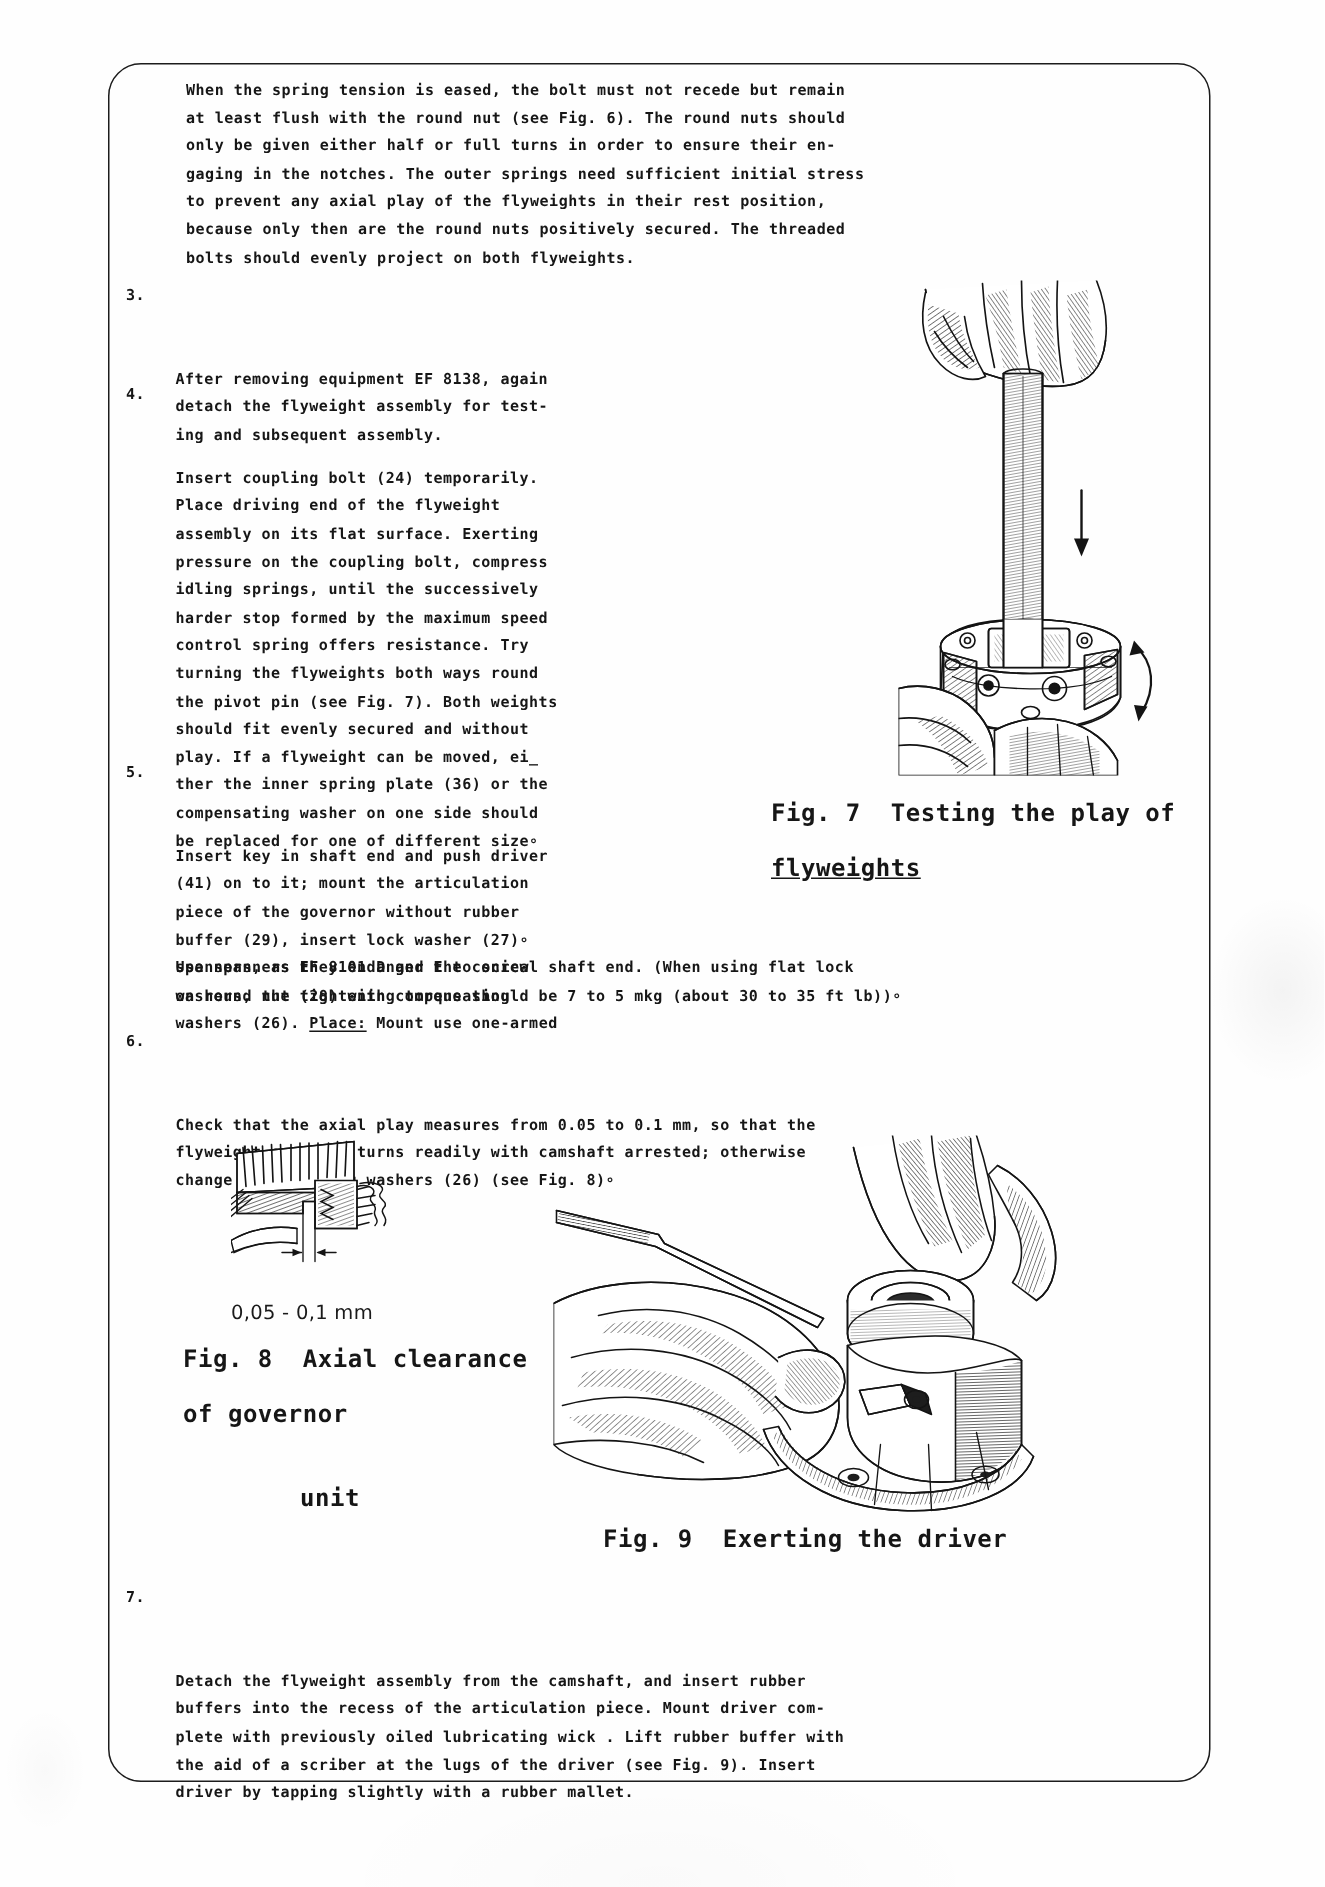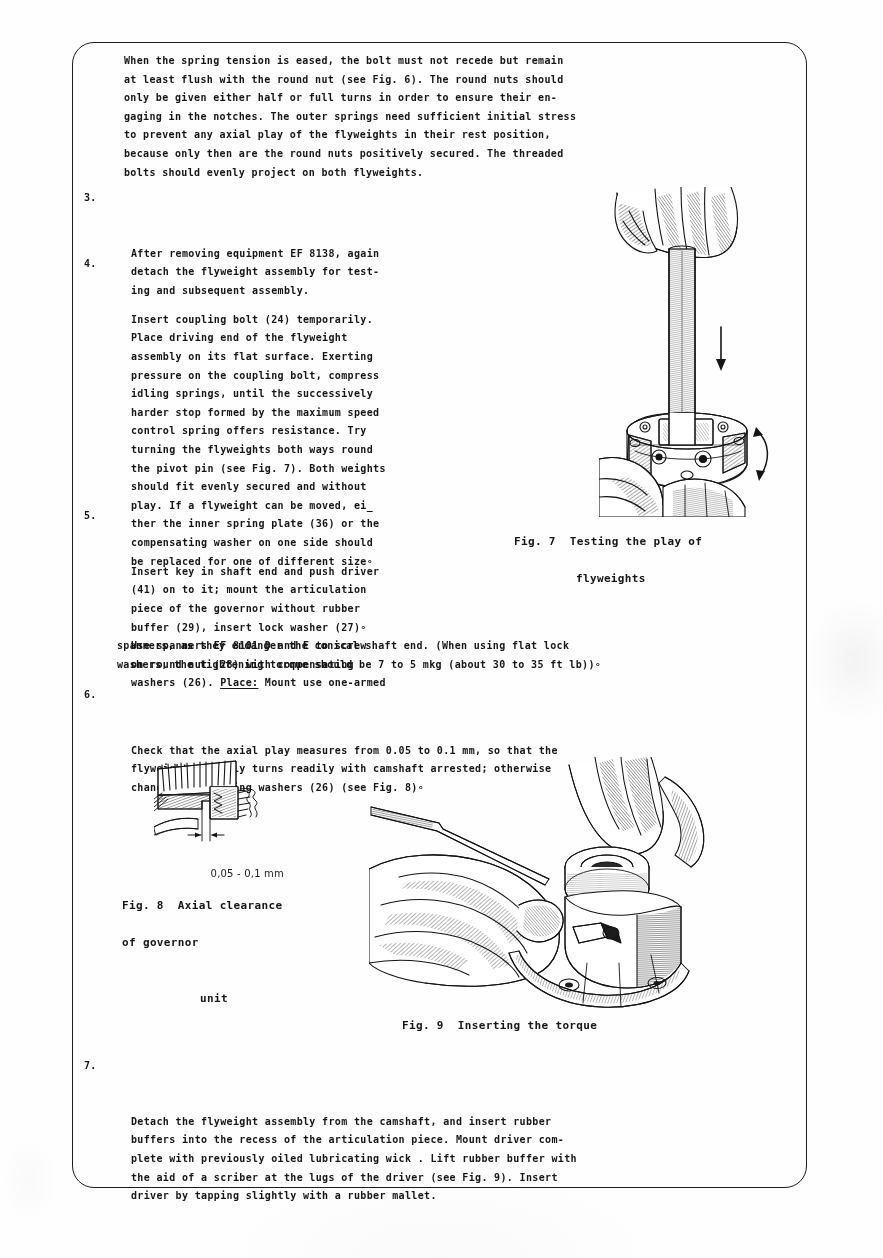--- a/index.html
+++ b/index.html
@@ -40,38 +40,38 @@
     white-space:pre-wrap;
   }
   .intro{
     position:absolute;left:40px;top:0px;width:672px;
   }
   
   .item{position:absolute;display:block;}
   .item .num{
     position:absolute;left:0;top:0;width:26px;text-align:left;
   }
-  .item .txt{display:block;margin-left:47px;}
+  .item .txt{display:block;margin-left:33px;}
   .u{text-decoration:underline;text-underline-offset:2px;}
 
   
   .fig7{position:absolute;left:515px;top:135px;width:205px;height:330px;}
   .fig7 svg,.fig9 svg,.fig8 svg{display:block;}
   .cap{
     position:absolute;
     font-family:"DejaVu Sans Mono","Liberation Mono",monospace;
-    font-size:11px;line-height:18.6px;letter-spacing:0.35px;
+    font-size:16px;line-height:18.6px;letter-spacing:0.35px;
     color:#161616;font-weight:700;white-space:pre;
   }
   .fig9{position:absolute;left:285px;top:705px;width:345px;height:255px;}
   .fig8{position:absolute;left:70px;top:705px;width:120px;height:115px;}
   .fig8lbl{
     position:absolute;left:70px;top:816px;width:130px;
     font-family:"DejaVu Sans","Liberation Sans",sans-serif;
-    font-size:10px;color:#1a1a1a;letter-spacing:0.2px;white-space:pre;text-align:right;
+    font-size:13px;color:#1a1a1a;letter-spacing:0.2px;white-space:pre;
   }
 </style>
 </head>
 <body>
 
 <div class="paper"></div>
 
 <div class="frame"></div>
 
 <div class="page-body">
@@ -240,21 +240,21 @@
         <path d="M64 300 C78 292 96 290 112 294 C128 298 140 308 146 320 L146 330 L64 330 Z" fill="#fff"></path>
         <path d="M64 300 C78 292 96 290 112 294 C128 298 140 308 146 320"></path>
         <g fill="url(#hatchC)" stroke="none" opacity="0.55">
           <path d="M74 304 C92 298 116 300 134 314 L134 330 L74 330 Z"></path>
         </g>
         <path d="M86 298 L86 330 M106 296 L108 330 M126 304 L130 330" stroke-width="0.9"></path>
       </g>
     </svg>
   </div>
   <div class="cap" style="left:430px;top:481px;"><span>Fig. 7</span>  <span>Testing the play of</span>
-    <span style="display:block;margin-left:62px;">flyweights</span></div>
+    <span style="display:block;text-decoration:underline;">flyweights</span></div>
 
   <div class="fig8">
     <svg width="120" height="115" viewBox="0 0 120 115" xmlns="http://www.w3.org/2000/svg">
       <defs>
         <pattern id="f8hatch" width="2.6" height="2.6" patternUnits="userSpaceOnUse" patternTransform="rotate(70)">
           <line x1="0" y1="0" x2="0" y2="2.6" stroke="#1a1a1a" stroke-width="1.1"></line>
         </pattern>
         <pattern id="f8spring" width="6" height="6" patternUnits="userSpaceOnUse" patternTransform="rotate(0)">
           <path d="M0 6 L3 0 L6 6" stroke="#1a1a1a" stroke-width="0.9" fill="none"></path>
         </pattern>
@@ -416,15 +416,15 @@
           <ellipse cx="288" cy="226" rx="3.5" ry="2" fill="#1d1d1d" stroke="none"></ellipse>
 
           <path d="M218 206 L214 246 M250 206 L252 250 M282 198 L290 236" stroke-width="0.9"></path>
 
           <ellipse cx="242" cy="176" rx="8" ry="6"></ellipse>
           <ellipse cx="242" cy="176" rx="3" ry="2.2" fill="#1d1d1d" stroke="none"></ellipse>
         </g>
       </g>
     </svg>
   </div>
-  <div class="cap" style="left:318px;top:965px;"><span>Fig. 9</span>  <span>Inserting the torque</span></div>
+  <div class="cap" style="left:318px;top:965px;"><span>Fig. 9</span>  <span>Exerting the driver</span></div>
 
 </div>
 
 </body></html>

